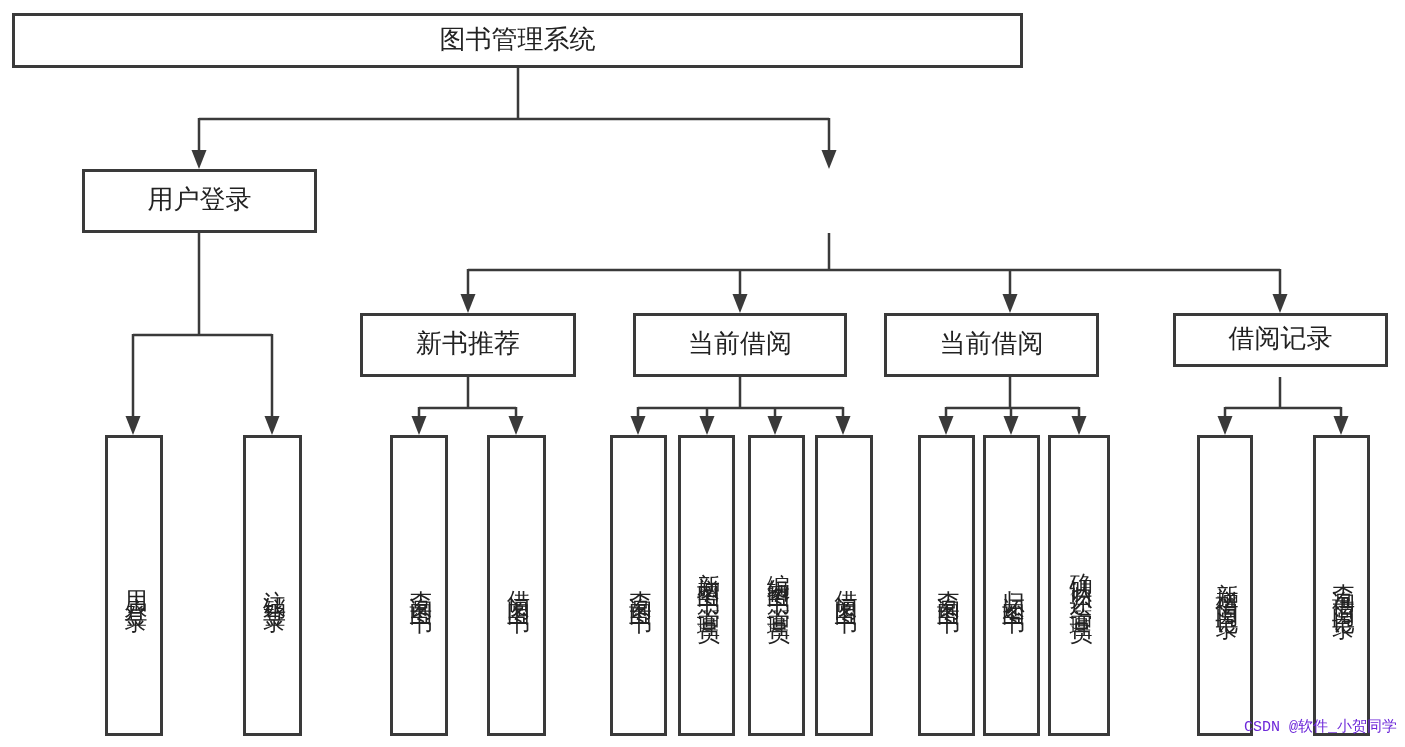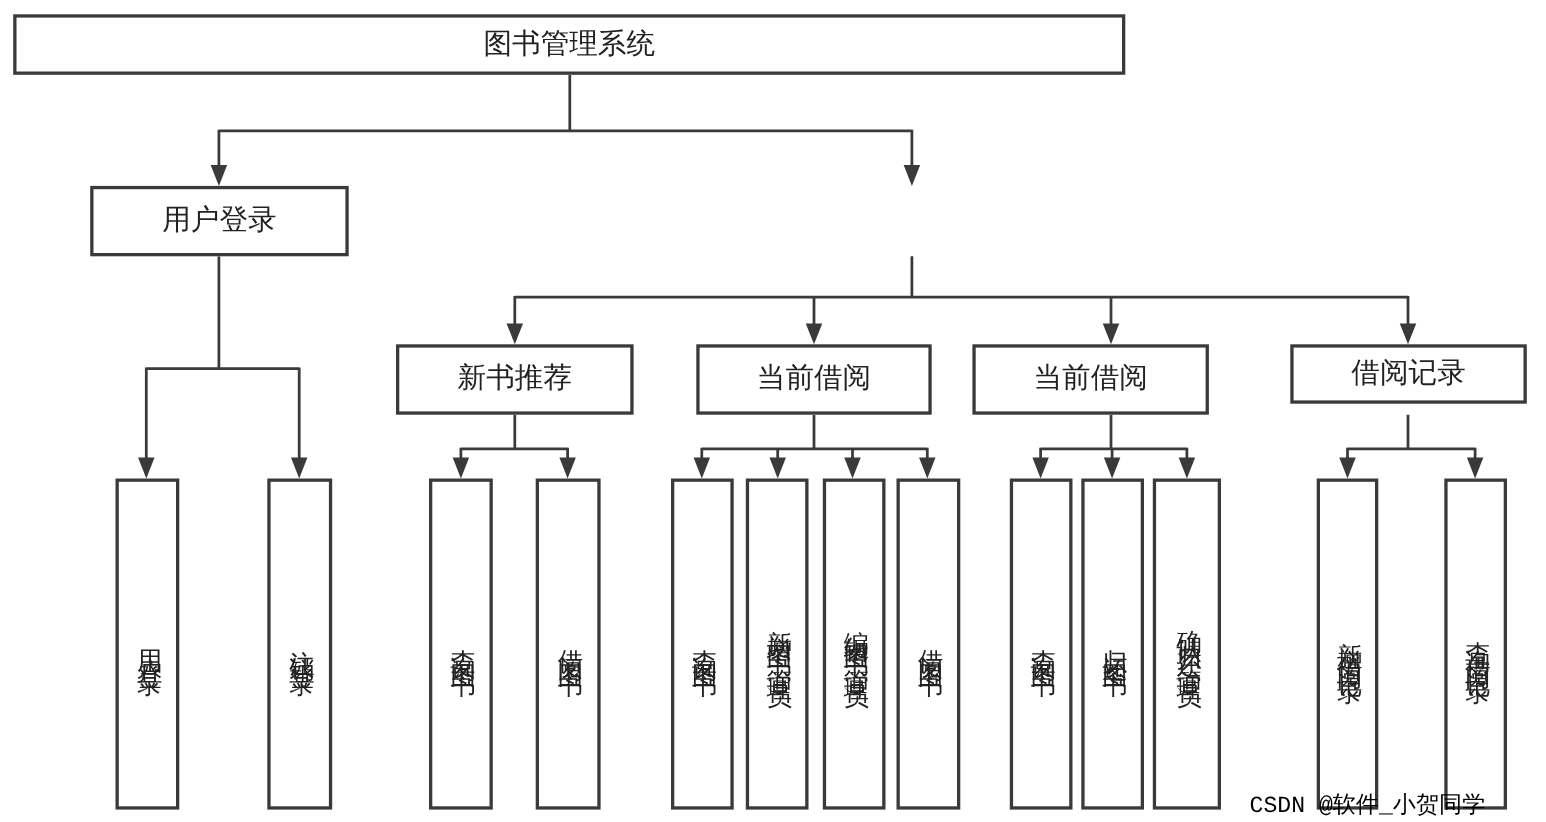--- a/index.html
+++ b/index.html
@@ -40,24 +40,24 @@
     top: 50%; left: 50%;
     transform: translate(-50%, -50%);
     writing-mode: vertical-rl;
     text-orientation: mixed;
     letter-spacing: 7px;
     line-height: 1;
     white-space: nowrap;
   }
   #watermark {
     position: absolute;
-    left: 1136px;
+    left: 1244px;
     top: 717px;
-    font-size: 21px;
-    color: #000000;
+    font-size: 15px;
+    color: #6d28d9;
     white-space: nowrap;
     z-index: 10;
   }
 </style>
 </head>
 <body>
 
 <div id="canvas">
 
   <svg id="connectors" viewBox="0 0 1405 747" xmlns="http://www.w3.org/2000/svg">

